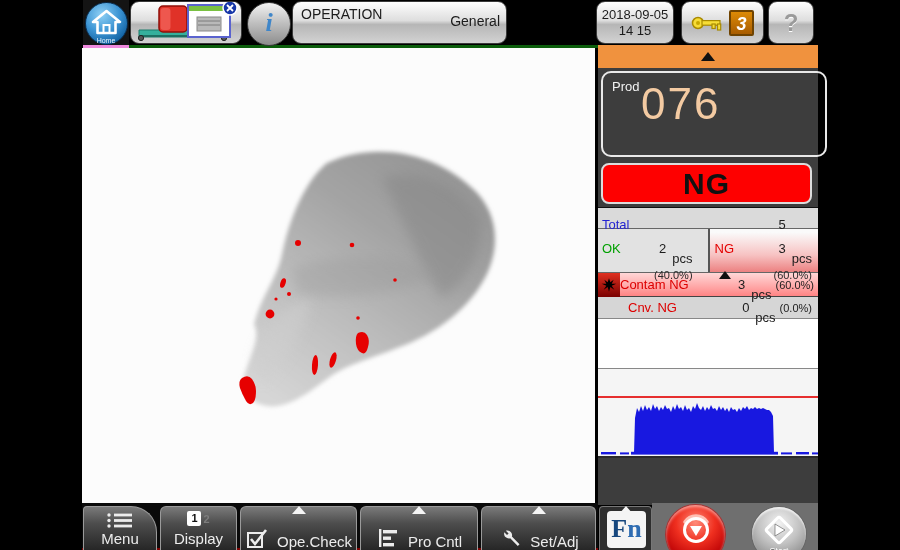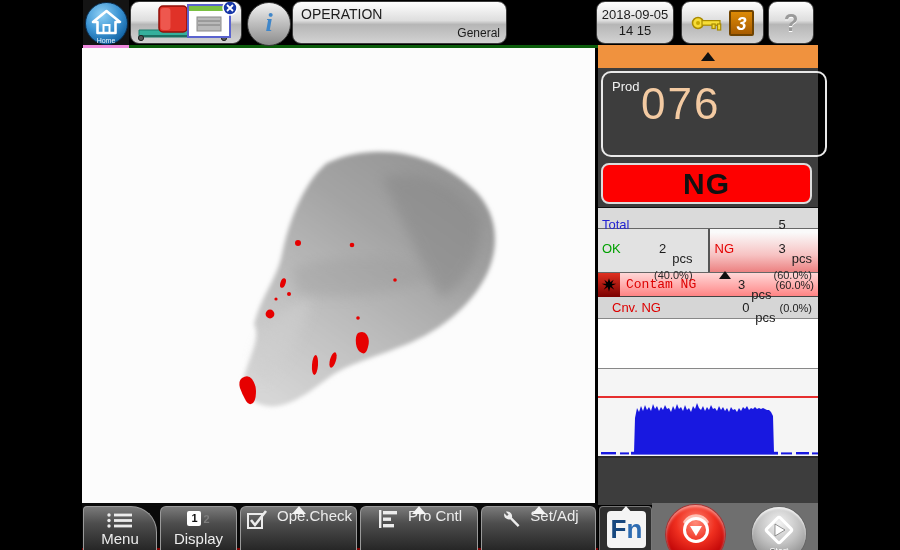--- a/index.html
+++ b/index.html
@@ -18,21 +18,21 @@
   .underline-pink{left:83px;top:45px;width:46px;height:3px;background:#ef8ade;}
   .underline-green{left:129px;top:45px;width:469px;height:3px;background:#0b5d0b;}
   .conv-btn{left:130px;top:1px;width:112px;height:43px;}
   .info-btn{left:247px;top:2px;width:42px;height:42px;border-radius:50%;
      background:linear-gradient(180deg,#f2f2f2 0%,#bdbdbd 50%,#8d8d8d 100%);
      border:1px solid #3a3a3a;text-align:center;}
   .info-i{font-family:"Liberation Serif",serif;font-style:italic;font-weight:bold;font-size:26px;
      color:#3f86c9;line-height:40px;}
   .title-panel{left:292px;top:1px;width:215px;height:43px;}
   .title-main{position:absolute;left:8px;top:4px;font-size:14px;color:#1c1c1c;}
-  .title-sub{position:absolute;right:6px;bottom:3px;font-size:12px;color:#1c1c1c;}
+  .title-sub{position:absolute;right:6px;bottom:14px;font-size:14px;color:#1c1c1c;}
   .date-panel{left:596px;top:1px;width:78px;height:43px;color:#1c1c1c;font-size:13px;
      display:flex;flex-direction:column;align-items:center;justify-content:center;line-height:16px;}
   .key-panel{left:681px;top:1px;width:83px;height:43px;display:flex;align-items:center;justify-content:center;gap:4px;}
   .key-badge{width:25px;height:26px;background:linear-gradient(180deg,#dc8a06,#a85c00);
      border:2px solid #6f4300;border-radius:2px;color:#fff;font-style:italic;font-weight:bold;
      font-size:18px;text-align:center;line-height:24px;box-sizing:border-box;}
   .help-panel{left:768px;top:1px;width:46px;height:43px;text-align:center;}
   .help-q{font-size:24px;font-weight:bold;color:#9a9a9a;line-height:41px;text-shadow:0 1px 0 #fff;}
 
   
@@ -65,51 +65,51 @@
   .cell-line1{display:flex;align-items:center;}
   .cell-line2{display:flex;align-items:center;margin-top:3px;font-size:11px;color:#2a2a2a;}
   .lbl-ok{color:#00a000;}
   .lbl-ng{color:#e40000;}
   .tri-up-sm{width:0;height:0;border-left:6px solid transparent;border-right:6px solid transparent;
       border-bottom:8px solid #111;margin-left:4px;}
   .row-contam{height:24px;background:linear-gradient(180deg,#ffd7d7 0%,#ff9a9a 75%,#ff8484 100%);
       border-bottom:1px solid #444;display:flex;align-items:center;box-sizing:border-box;}
   .contam-iconbox{width:22px;height:24px;background:linear-gradient(180deg,#e03020,#7a0000);
       display:flex;align-items:center;justify-content:center;}
-  .lbl-contam{color:#dd0000;margin-left:6px;font-family:Liberation Mono, monospace;}
+  .lbl-contam{color:#dd0000;}
   .row-cnv{height:22px;background:#d6d6d6;border-bottom:1px solid #888;display:flex;align-items:center;
       padding:0 6px;box-sizing:border-box;}
-  .lbl-cnv{color:#dd0000;margin-left:8px;}
+  .lbl-cnv{color:#dd0000;margin-left:24px;}
   .pct{font-size:11px;margin-left:4px;}
   .white-box{height:49px;background:#ffffff;border-bottom:1px solid #888;}
   .graph{position:relative;height:87px;background:#f5f5f5;border-bottom:2px solid #2a2a2a;}
   .threshold{position:absolute;left:0;top:27px;width:100%;height:2px;background:#e62e2e;}
   .wave{position:absolute;left:0;bottom:0;}
 
   
   .bb-left{left:82px;top:503px;width:516px;height:47px;background:#0a0a0a;}
   .bb-redline{left:82px;top:548px;width:516px;height:2px;background:#7d0000;}
   .bb-btn{position:absolute;top:506px;height:44px;box-sizing:border-box;
       background:linear-gradient(180deg,#7a7a7a 0%,#4d4d4d 38%,#262626 100%);
       border:1px solid #9a9a9a;border-bottom:none;color:#ececec;}
   .bb-menu{left:83px;width:74px;border-radius:4px 26px 0 0;}
   .bb-display{left:160px;width:77px;border-radius:6px 6px 0 0;}
   .bb-ope{left:240px;width:117px;border-radius:6px 6px 0 0;}
   .bb-pro{left:360px;width:118px;border-radius:6px 6px 0 0;}
   .bb-set{left:481px;width:115px;border-radius:6px 6px 0 0;}
   .bb-label-bottom{position:absolute;bottom:3px;width:100%;text-align:center;font-size:15px;}
   .bb-icon-top{position:absolute;top:5px;width:100%;display:flex;justify-content:center;}
-  .bb-inline{display:flex;align-items:flex-start;justify-content:center;gap:8px;height:100%;font-size:15px;}
+  .bb-inline{display:flex;align-items:flex-end;justify-content:center;gap:8px;height:100%;font-size:15px;}
   .tri-up-white{position:absolute;top:-1px;left:50%;margin-left:-7px;width:0;height:0;
       border-left:7px solid transparent;border-right:7px solid transparent;border-bottom:8px solid #f5f5f5;}
   .display-badges{position:absolute;top:4px;width:100%;display:flex;justify-content:center;gap:2px;align-items:center;}
   .badge1{width:14px;height:15px;background:#fff;color:#111;font-size:11px;font-weight:bold;
       text-align:center;line-height:15px;border-radius:2px;}
   .badge2{color:#7d7d7d;font-size:11px;font-weight:bold;}
-  .bb-fn{left:599px;width:53px;background:#2e2e2e;border:1px solid #777;border-bottom:none;border-radius:4px 4px 0 0;}
+  .bb-fn{left:599px;width:53px;background:#2e2e2e;border:1px solid #777;border-bottom:none;border-radius:4px 4px 0 0;font-family:Liberation Serif, serif;}
   .fn-box{position:absolute;left:7px;top:4px;width:39px;height:37px;background:#f4f4f4;border-radius:4px;
       text-align:center;line-height:36px;font-weight:bold;font-size:26px;}
   .fn-f{color:#16477e;}
   .fn-n{color:#2e6cb2;}
   .bb-right{left:652px;top:503px;width:166px;height:47px;background:#6f6f6f;}
   .stop-btn{left:666px;top:505px;width:59px;height:59px;border-radius:50%;
       background:radial-gradient(circle at 50% 30%, #ff8a78 0%, #f03020 38%, #c60a0a 68%, #870000 100%);
       box-shadow:inset 0 2px 3px rgba(255,255,255,.5), 0 0 0 1px #a33;}
   .start-btn{left:752px;top:507px;width:54px;height:54px;border-radius:50%;
       background:radial-gradient(circle at 50% 30%, #f2f2f2 0%, #c2c2c2 45%, #909090 80%, #7a7a7a 100%);

